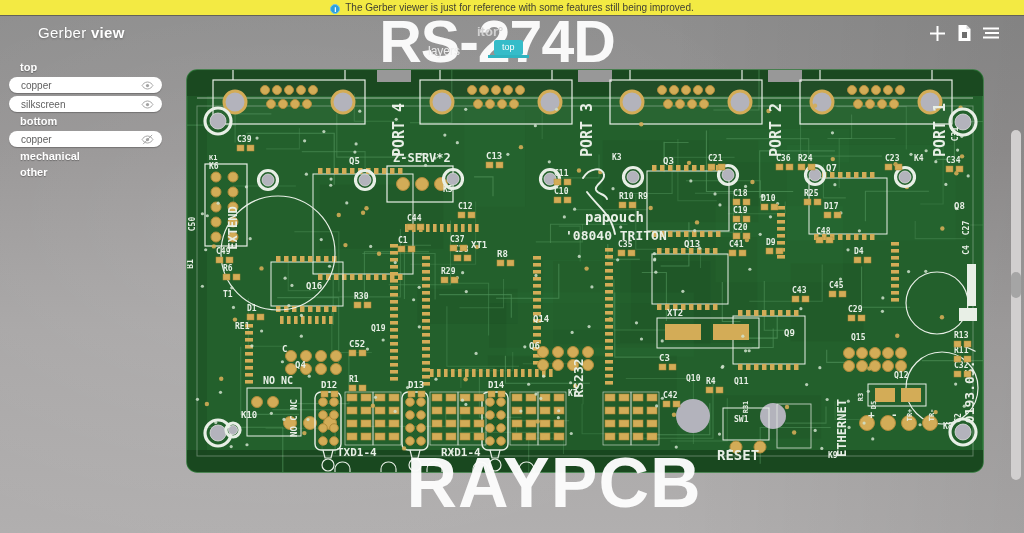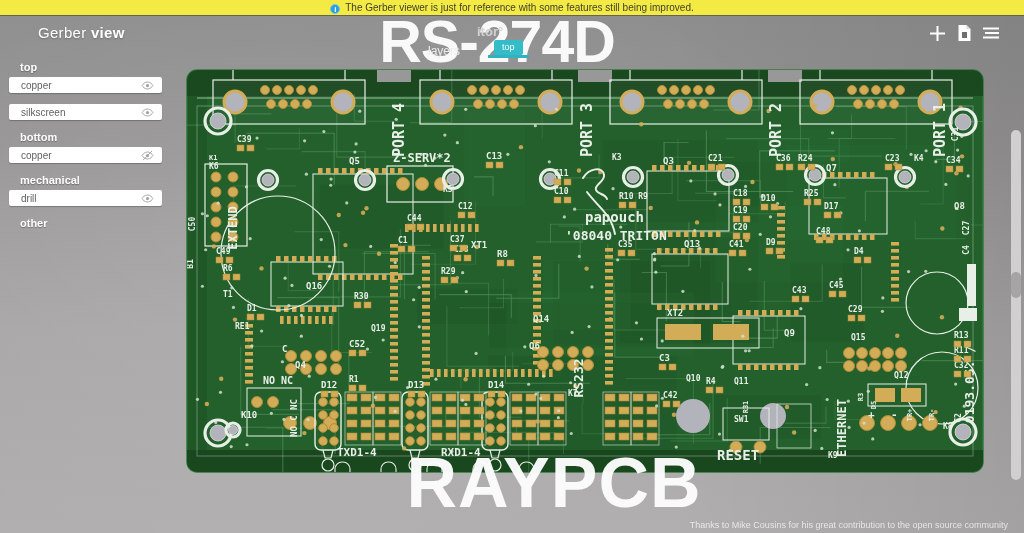--- a/index.html
+++ b/index.html
@@ -17,22 +17,22 @@
     vertical-align:-1px;border:1px solid #6fc4ea;box-sizing:border-box;}
   
   .app-title{position:absolute;left:38px;top:24px;font-size:15px;color:#fff;letter-spacing:.3px;
     text-shadow:0 1px 2px rgba(0,0,0,.25);}
   .toolbar{position:absolute;right:24px;top:24px;display:flex;gap:9px;}
   .tbtn{width:18px;height:18px;display:flex;align-items:center;justify-content:center;cursor:pointer;}
   
   .sidebar{position:absolute;left:9px;top:58px;width:153px;}
   .section-label{font-size:11px;font-weight:bold;color:#fff;margin:3px 0 4px 11px;
     text-shadow:0 1px 1px rgba(0,0,0,.3);}
-  .pill{height:16px;background:#fff;border-radius:2px;display:flex;align-items:center;
-    justify-content:space-between;padding:0 8px 0 12px;margin-bottom:11px;cursor:pointer;
+  .pill{height:16px;background:#fff;border-radius:8px;display:flex;align-items:center;
+    justify-content:space-between;padding:0 8px 0 12px;margin-bottom:3px;cursor:pointer;
     box-shadow:0 1px 1px rgba(0,0,0,.25);}
   .pill-label{font-size:10px;color:#5f5f5f;}
   
   .partial-title{position:absolute;left:477px;top:24px;font-size:13px;color:#d2d2d2;
     font-weight:bold;z-index:6;}
   .tab-layers{position:absolute;left:428px;top:44px;font-size:12px;color:#ececec;z-index:6;cursor:pointer;}
   .tab-top{position:absolute;left:494px;top:40px;font-size:9px;color:#fff;background:#35bcc9;
     padding:2px 8px 3px;border-radius:2px;z-index:6;cursor:pointer;}
   .tab-top::after{content:"";position:absolute;left:-6px;right:-6px;bottom:-3px;height:3px;background:#2fb3bf;}
   
@@ -103,27 +103,20 @@
       <div class="section-label">bottom</div>
       <div class="pill">
         <span class="pill-label">copper</span>
         <svg width="13" height="13" viewBox="0 0 24 24" style="opacity:.8">
 <path d="M12 5.5C7 5.5 3.3 9.6 2 12c1.3 2.4 5 6.5 10 6.5s8.7-4.1 10-6.5c-1.3-2.4-5-6.5-10-6.5z" fill="none" stroke="#8d8d8d" stroke-width="1.8"></path>
 <circle cx="12" cy="12" r="3" fill="#8d8d8d"></circle>
           <line x1="4" y1="20.5" x2="20.5" y2="3.5" stroke="#8d8d8d" stroke-width="1.8"></line>
         </svg>
       </div>
       <div class="section-label">mechanical</div>
-      <div class="pill">
-        <span class="pill-label">drill</span>
-        <svg width="13" height="13" viewBox="0 0 24 24" style="opacity:.8">
-<path d="M12 5.5C7 5.5 3.3 9.6 2 12c1.3 2.4 5 6.5 10 6.5s8.7-4.1 10-6.5c-1.3-2.4-5-6.5-10-6.5z" fill="none" stroke="#8d8d8d" stroke-width="1.8"></path>
-<circle cx="12" cy="12" r="3" fill="#8d8d8d"></circle>
-        </svg>
-      </div>
       <div class="section-label">other</div>
     </div>
 
   <span class="partial-title">itor°</span>
   <span class="tab-layers">layers</span>
   <span class="tab-top">top</span>
 
   <svg id="pcb" viewBox="0 0 800 412" xmlns="http://www.w3.org/2000/svg">
       <defs>
         <clipPath id="bclip">
@@ -1158,18 +1151,17 @@
         <rect x="223" y="325" width="7" height="6" fill="#d3ac57" stroke="#b08b3a" stroke-width="0.5"></rect>
         <rect x="233" y="325" width="7" height="6" fill="#d3ac57" stroke="#b08b3a" stroke-width="0.5"></rect>
         <rect x="303" y="325" width="7" height="6" fill="#d3ac57" stroke="#b08b3a" stroke-width="0.5"></rect>
         <rect x="313" y="325" width="7" height="6" fill="#d3ac57" stroke="#b08b3a" stroke-width="0.5"></rect>
       </g>
     </svg>
 
   <div class="wm wm-top">RS-274D</div>
   <div class="wm wm-bottom">RAYPCB</div>
 
-  <div class="credit">Thanks to Mike Cousins for his great contribution to the open source community</div>
 
   <div class="scrollbar">
     <div class="thumb"></div>
   </div>
 </div>
 
 </body></html>

